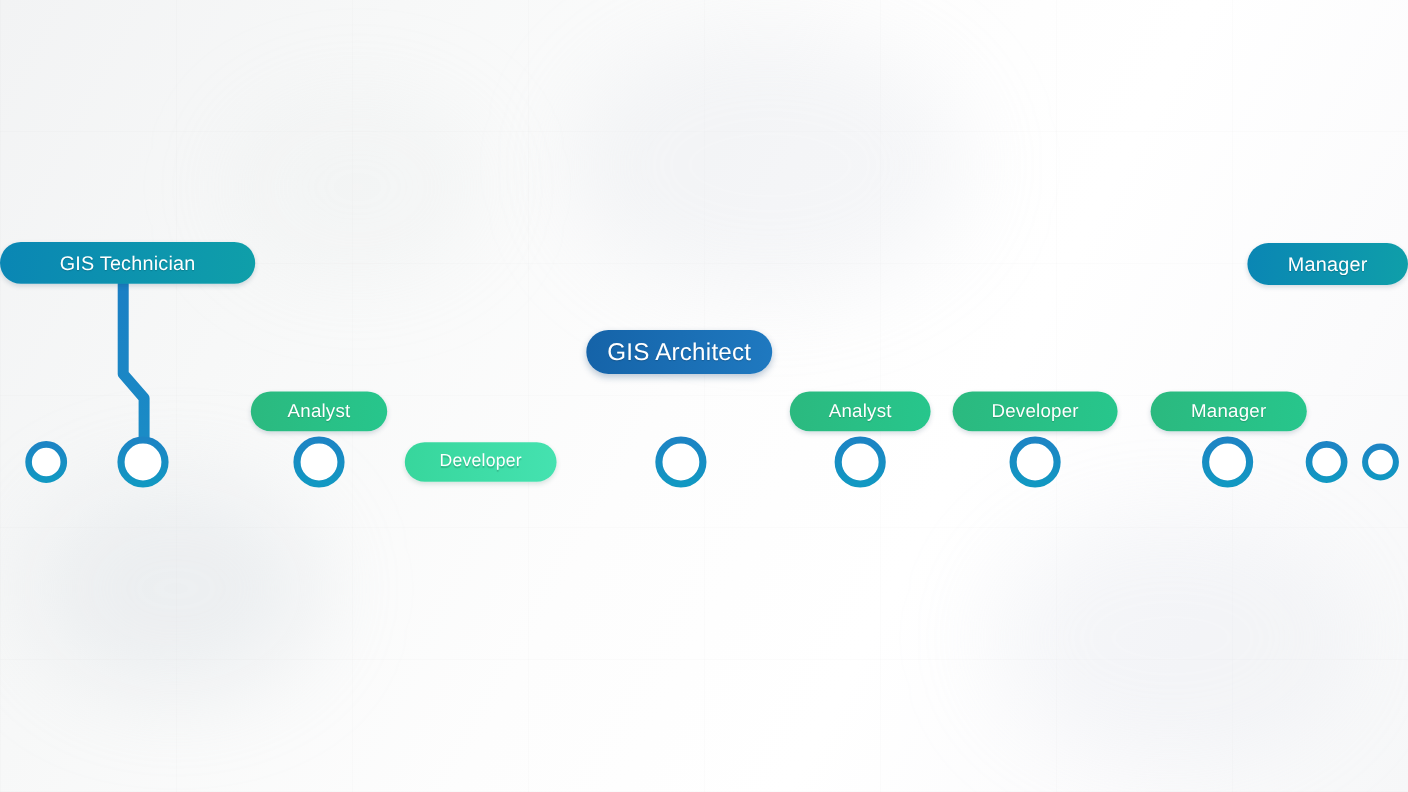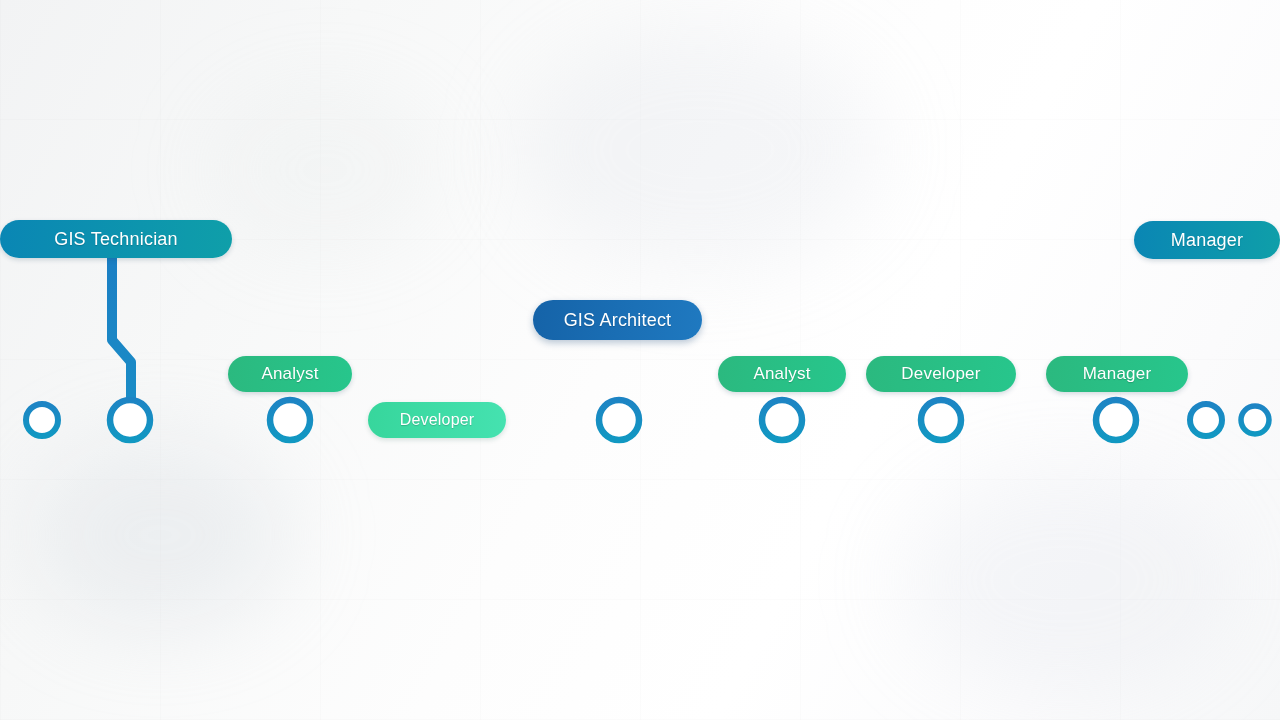--- a/index.html
+++ b/index.html
@@ -96,21 +96,21 @@
     <circle cx="1206" cy="420" r="16" fill="#ffffff" stroke="url(#nodeGrad)" stroke-width="6"></circle>
     <circle cx="1255" cy="420" r="14" fill="#ffffff" stroke="url(#nodeGrad)" stroke-width="5.5"></circle>
   </svg>
 
   <div class="pill teal-deep" style="left:0px; top:220px; width:232px; height:38px; font-size:18px;">GIS Technician</div>
 
   <div class="pill green" style="left:228px; top:315px; width:124px; height:36px; font-size:17px;">Analyst</div>
 
   <div class="pill mint" style="left:368px; top:402px; width:138px; height:36px; font-size:16px;">Developer</div>
 
-  <div class="pill blue-royal" style="left:533px; top:300px; width:169px; height:40px; font-size:18px;">GIS Architect</div>
+  <div class="pill blue-royal" style="left:533px; top:300px; width:169px; height:40px; font-size:22px;">GIS Architect</div>
 
   <div class="pill green" style="left:718px; top:315px; width:128px; height:36px; font-size:17px;">Analyst</div>
 
   <div class="pill green" style="left:866px; top:315px; width:150px; height:36px; font-size:17px;">Developer</div>
 
   <div class="pill green" style="left:1046px; top:315px; width:142px; height:36px; font-size:17px;">Manager</div>
 
   <div class="pill teal-deep" style="left:1134px; top:221px; width:146px; height:38px; font-size:18px;">Manager</div>
 
 </div>

